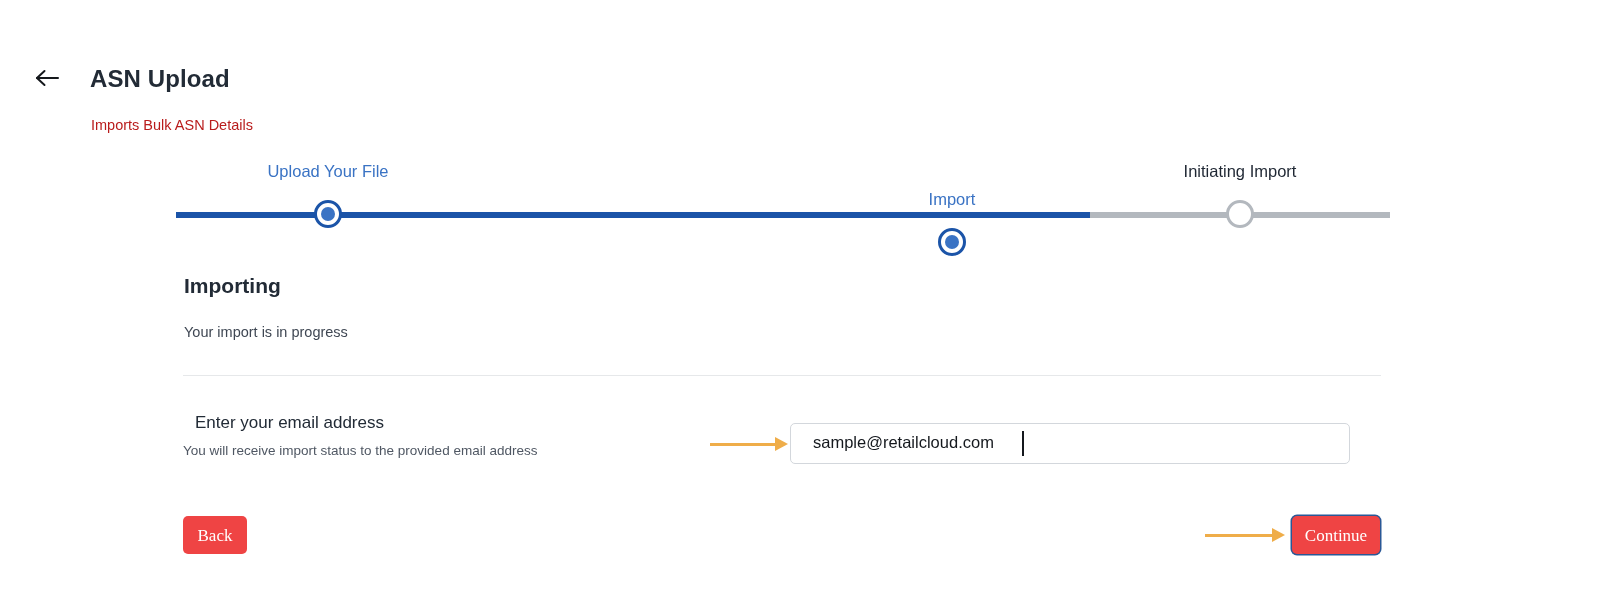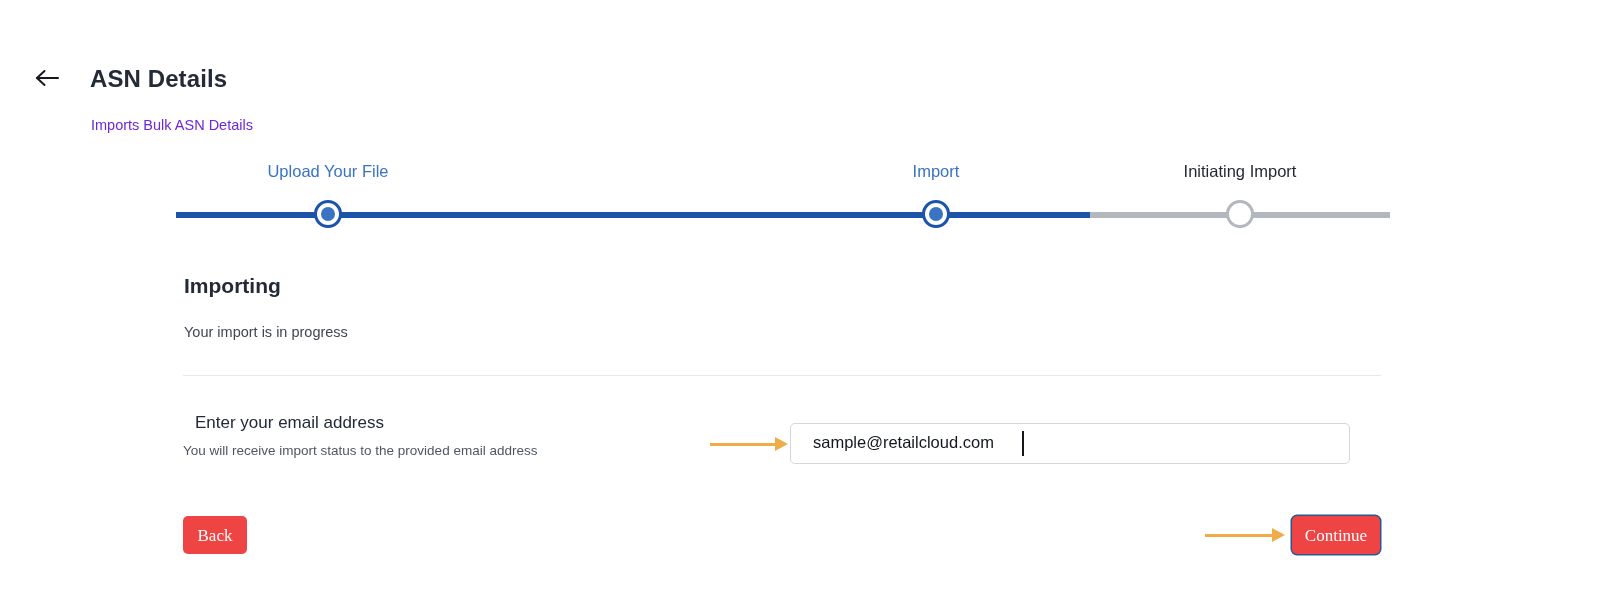--- a/index.html
+++ b/index.html
@@ -32,21 +32,21 @@
     font-weight: 600;
     letter-spacing: .1px;
     color: #222b36;
     line-height: 32px;
   }
   .page-subtitle {
     position: absolute;
     left: 91px; top: 115px;
     font-size: 14.5px;
     font-weight: 400;
-    color: #6d28d9;
+    color: #b91c1c;
     line-height: 20px;
   }
 
   
   .stepper {
     position: absolute;
     left: 176px; top: 160px;
     width: 1214px; height: 78px;
   }
   .step-track, .step-track-done {
@@ -213,34 +213,34 @@
 
 <div class="back-btn">
   <span>
     <svg width="26" height="20" viewBox="0 0 26 20" fill="none" aria-hidden="true">
       <path d="M24 10 H3" stroke="#15181c" stroke-width="2" stroke-linecap="round"></path>
       <path d="M10.5 3 L3 10 L10.5 17" stroke="#15181c" stroke-width="2" stroke-linecap="round" stroke-linejoin="round" fill="none"></path>
     </svg>
   </span>
 </div>
 
-<div class="page-title">ASN Details</div>
+<div class="page-title">ASN Upload</div>
 <div class="page-subtitle">Imports Bulk ASN Details</div>
 
 <div class="stepper">
   <div class="step-track"></div>
   <div class="step-track-done"></div>
 
   <div class="step done" style="left:152px;">
     <div class="step-label">Upload Your File</div>
     <div class="step-dot"></div>
   </div>
 
 
-  <div class="step done" style="left:760px;">
+  <div class="step done" style="left:776px;margin-top:28px;">
     <div class="step-label">Import</div>
     <div class="step-dot"></div>
   </div>
 
   <div class="step pending" style="left:1064px;">
     <div class="step-label">Initiating Import</div>
     <div class="step-dot"></div>
   </div>
 </div>
 

